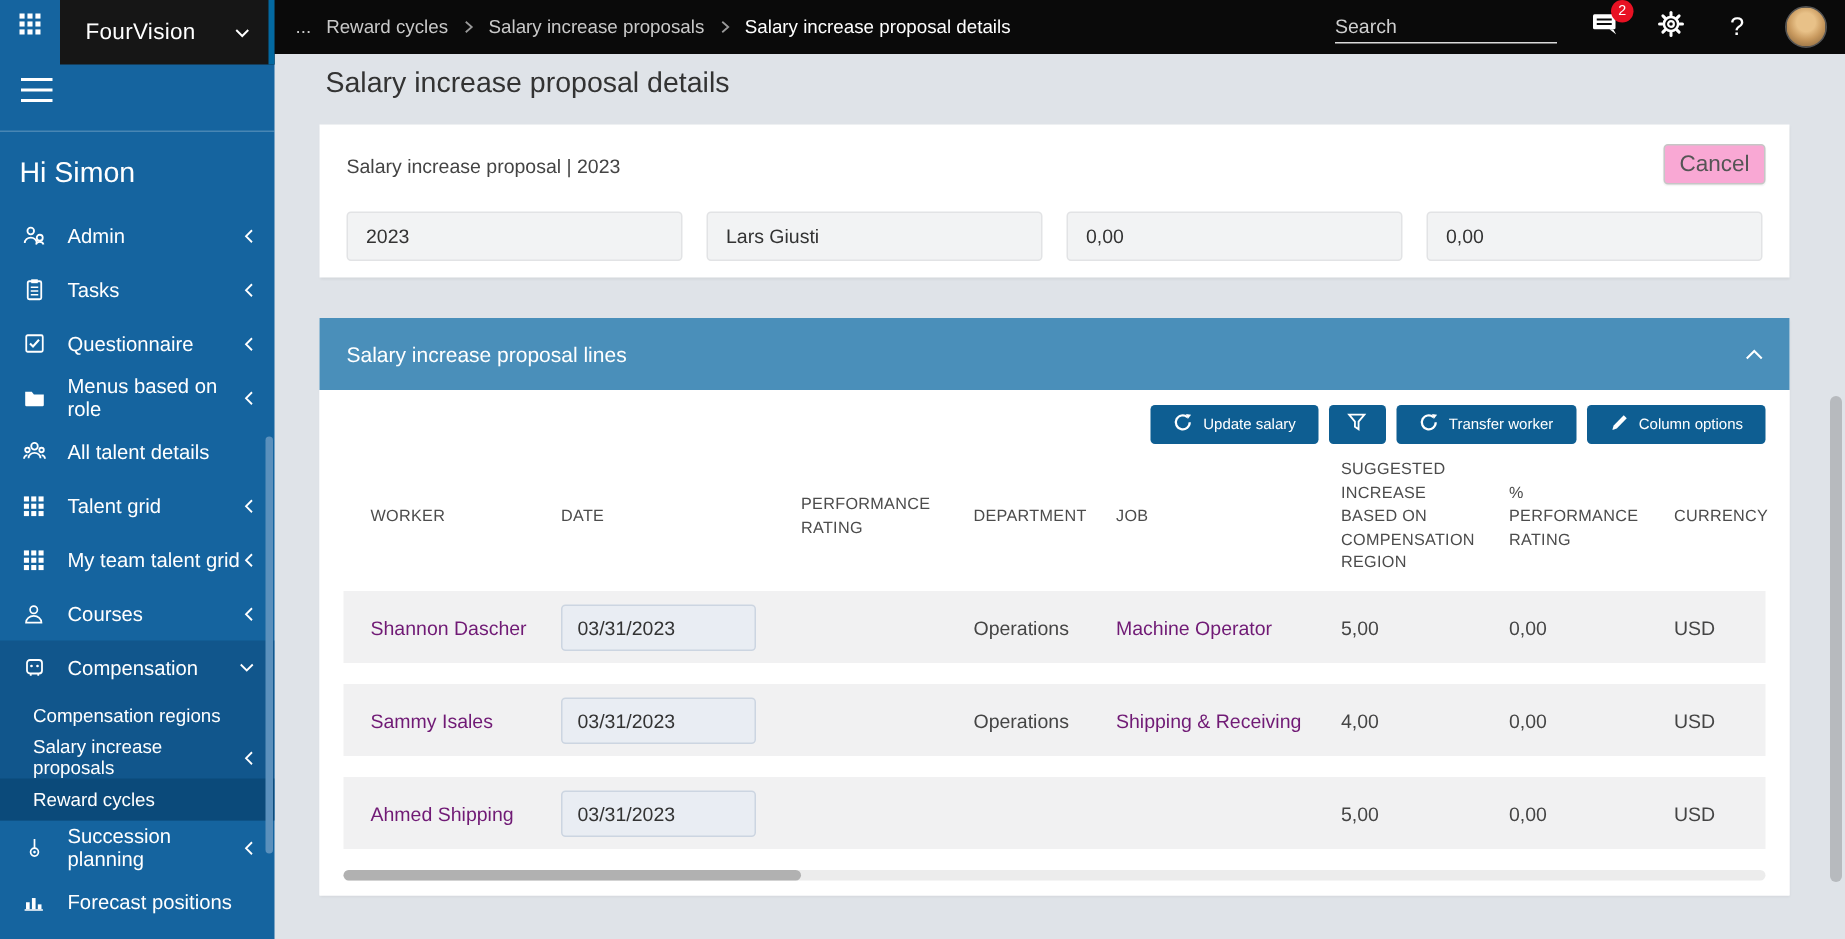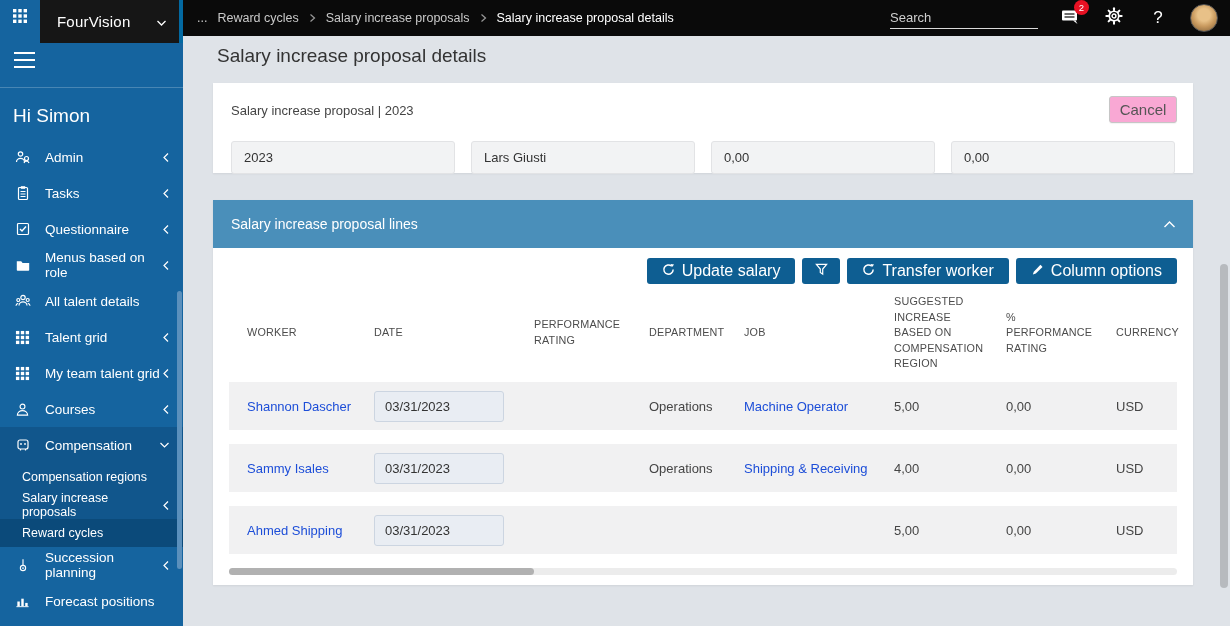--- a/index.html
+++ b/index.html
@@ -35,40 +35,40 @@
   .expanded-block { background:#11568c; }
   .sub-item { height:28px; display:flex; align-items:center; padding:0 13px 0 22px; font-size:12.5px; cursor:pointer; }
   .sub-item .chev { margin-left:auto; display:flex; align-items:center; }
   .sub-item.active { background:#0b4a7a; }
   .sb-scroll { position:absolute; right:1px; top:255px; width:5px; height:278px; background:#5b90bc; border-radius:3px; }
 
   
   .main { position:absolute; left:183px; top:36px; width:1047px; height:590px; background:#dfe3e8; }
   .page-titlebar { height:40px; display:flex; align-items:center; padding-left:34px; font-size:19px; color:#333; }
   .card { background:#fff; margin:0 37px 0 30px; box-shadow:0 1px 2px rgba(0,0,0,.07); }
-  .card1 { margin-top:7px; height:90px; position:relative; }
+  .card1 { margin-top:7px; height:102px; position:relative; }
   .subtitle { position:absolute; left:18px; top:20px; font-size:13px; color:#444; }
   .cancel-btn { position:absolute; right:16px; top:13px; width:68px; height:27px; background:#f9a8d4; border:1px solid #c6c6c6; border-radius:3px; font-size:15px; color:#555; cursor:pointer; font-family:"Liberation Sans",sans-serif; box-shadow:0 1px 1px rgba(0,0,0,.05); }
   .fields-row { position:absolute; left:18px; right:18px; top:58px; display:flex; gap:16px; }
   .field-input { flex:1; height:33px; background:#f2f3f4; border:1px solid #e2e3e5; border-radius:3px; font-size:13px; color:#333; padding:0 12px; font-family:"Liberation Sans",sans-serif; }
 
   .card2 { margin-top:27px; }
   .section-header { height:48px; background:#4a8fba; color:#fff; display:flex; align-items:center; padding:0 17px 0 18px; font-size:14px; cursor:pointer; }
   .section-header .chev-up { margin-left:auto; display:flex; align-items:center; }
   .section-body { background:#fff; padding:10px 16px 12px 16px; height:337px; position:relative; }
 
   .toolbar { display:flex; justify-content:flex-end; gap:7px; }
-  .tb-btn { height:26px; background:#0e5e92; border:none; border-radius:3px; color:#fff; font-size:16px; display:flex; align-items:center; gap:7px; padding:0 15px; cursor:pointer; font-family:"Liberation Sans",sans-serif; }
+  .tb-btn { height:26px; background:#0e5e92; border:none; border-radius:3px; color:#fff; font-size:10px; display:flex; align-items:center; gap:7px; padding:0 15px; cursor:pointer; font-family:"Liberation Sans",sans-serif; }
   .tb-btn.icon-only { width:38px; justify-content:center; padding:0; }
 
   .grid-row { display:grid; grid-template-columns:127px 160px 115px 95px 150px 112px 110px 61px; padding-left:18px; align-items:center; }
   .thead { min-height:98px; font-size:10.8px; color:#4c4c4c; letter-spacing:.2px; }
   .thead .th { padding-right:22px; line-height:1.45; }
   .trow { height:48px; background:#f1f1f2; margin-bottom:14px; font-size:13px; color:#454545; }
-  .link { color:#1d4ed8; cursor:pointer; }
+  .link { color:#701a75; cursor:pointer; }
   .date-input { width:130px; height:31px; background:#e9edf3; border:1px solid #ccd5e1; border-radius:3px; font-size:13px; color:#333; padding:0 10px; font-family:"Liberation Sans",sans-serif; }
   .hscroll { margin:6px 0 0 0; height:7px; background:#ececec; border-radius:4px; position:relative; }
   .hscroll .thumb { position:absolute; left:0; top:0; height:7px; width:305px; background:#b1b1b1; border-radius:4px; cursor:grab; }
 
   .page-vscroll { position:absolute; right:2px; top:264px; width:8px; height:324px; background:#b7babe; border-radius:4px; cursor:grab; z-index:40; }
 </style>
 </head>
 <body>
 
 <div class="topbar">

